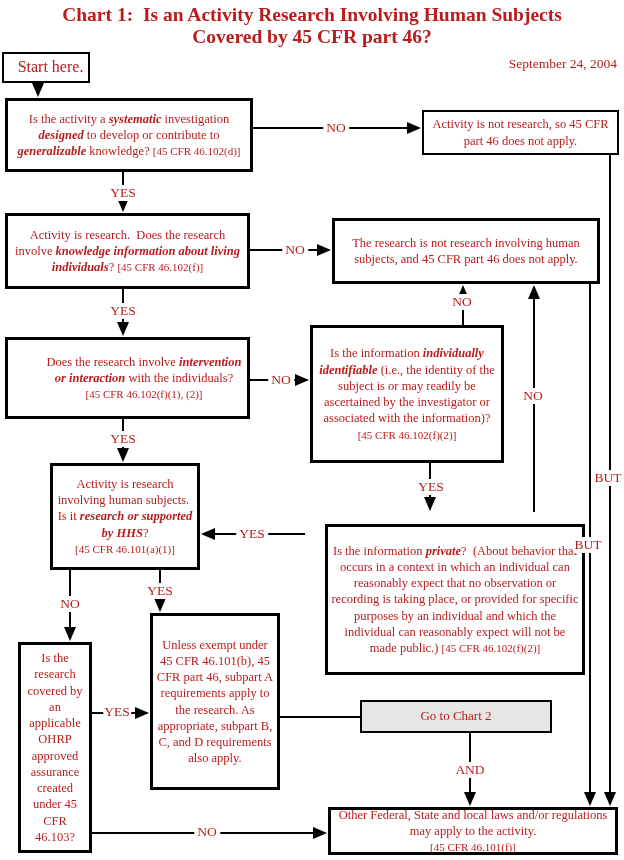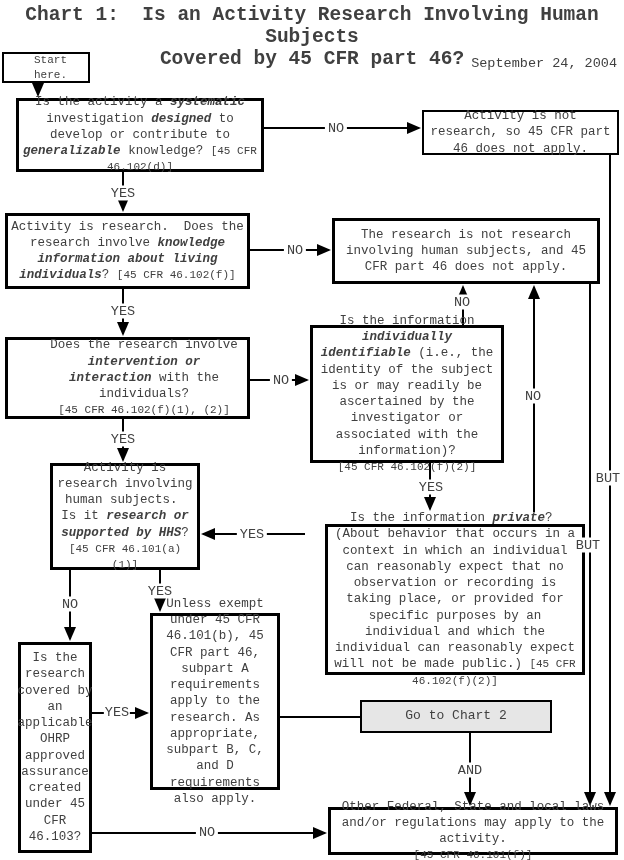--- a/index.html
+++ b/index.html
@@ -1,18 +1,18 @@
 <!DOCTYPE html>
 <html><head>
 <meta charset="utf-8">
 <style>
   html,body{margin:0;padding:0;background:#fff;}
   #canvas{
     position:relative;width:624px;height:860px;background:#fff;
-    font-family:Liberation Mono, monospace;color:#404040;overflow:hidden;
+    font-family:Liberation Serif, serif;color:#b91c1c;overflow:hidden;
   }
   #connectors{position:absolute;left:0;top:0;z-index:1;}
   #connectors path{stroke:#000;stroke-width:2;fill:none;}
   .title{position:absolute;left:0;top:4px;width:100%;text-align:center;
     font-weight:bold;font-size:19.5px;line-height:22px;z-index:2;}
   .date{position:absolute;right:7px;top:56px;font-size:13.5px;z-index:2;}
   .node{
     position:absolute;box-sizing:border-box;background:#fff;border:3px solid #000;
     display:flex;align-items:center;justify-content:center;text-align:center;
     font-size:12.5px;line-height:1.3;padding:1px 3px;z-index:3;
@@ -58,25 +58,25 @@
     <path d="M610 155 L610 804" marker-end="url(#arrow)"></path>
     <path d="M590 284 L590 804" marker-end="url(#arrow)"></path>
   </svg>
 
   <div class="title">
     <div>Chart 1:&nbsp; Is an Activity Research Involving Human Subjects</div>
     <div>Covered by 45 CFR part 46?</div>
   </div>
   <div class="date">September 24, 2004</div>
 
-  <div class="node thin" style="left:2px;top:52px;width:88px;height:31px;font-size:11px;padding-left:12px;">
+  <div class="node thin" style="left:2px;top:52px;width:88px;height:31px;font-size:16px;padding-left:12px;">
     <span><span class="seg-plain">Start here.</span></span>
   </div>
 
-  <div class="node" style="left:16px;top:98px;width:248px;height:74px;">
+  <div class="node" style="left:5px;top:98px;width:248px;height:74px;">
     <span><span class="seg-plain">Is the activity a </span><span class="seg-emph">systematic</span><span class="seg-plain"> investigation </span><span class="seg-emph">designed</span><span class="seg-plain"> to develop or contribute to </span><span class="seg-emph">generalizable</span><span class="seg-plain"> knowledge? </span><span class="seg-ref">[45 CFR 46.102(d)]</span></span>
   </div>
 
   <div class="node thin" style="left:422px;top:110px;width:197px;height:45px;">
     <span><span class="seg-plain">Activity is not research, so 45 CFR part 46 does not apply.</span></span>
   </div>
 
   <div class="node" style="left:5px;top:213px;width:245px;height:76px;">
     <span><span class="seg-plain">Activity is research.&nbsp; Does the research involve </span><span class="seg-emph">knowledge information about living individuals</span><span class="seg-plain">? </span><span class="seg-ref">[45 CFR 46.102(f)]</span></span>
   </div>

